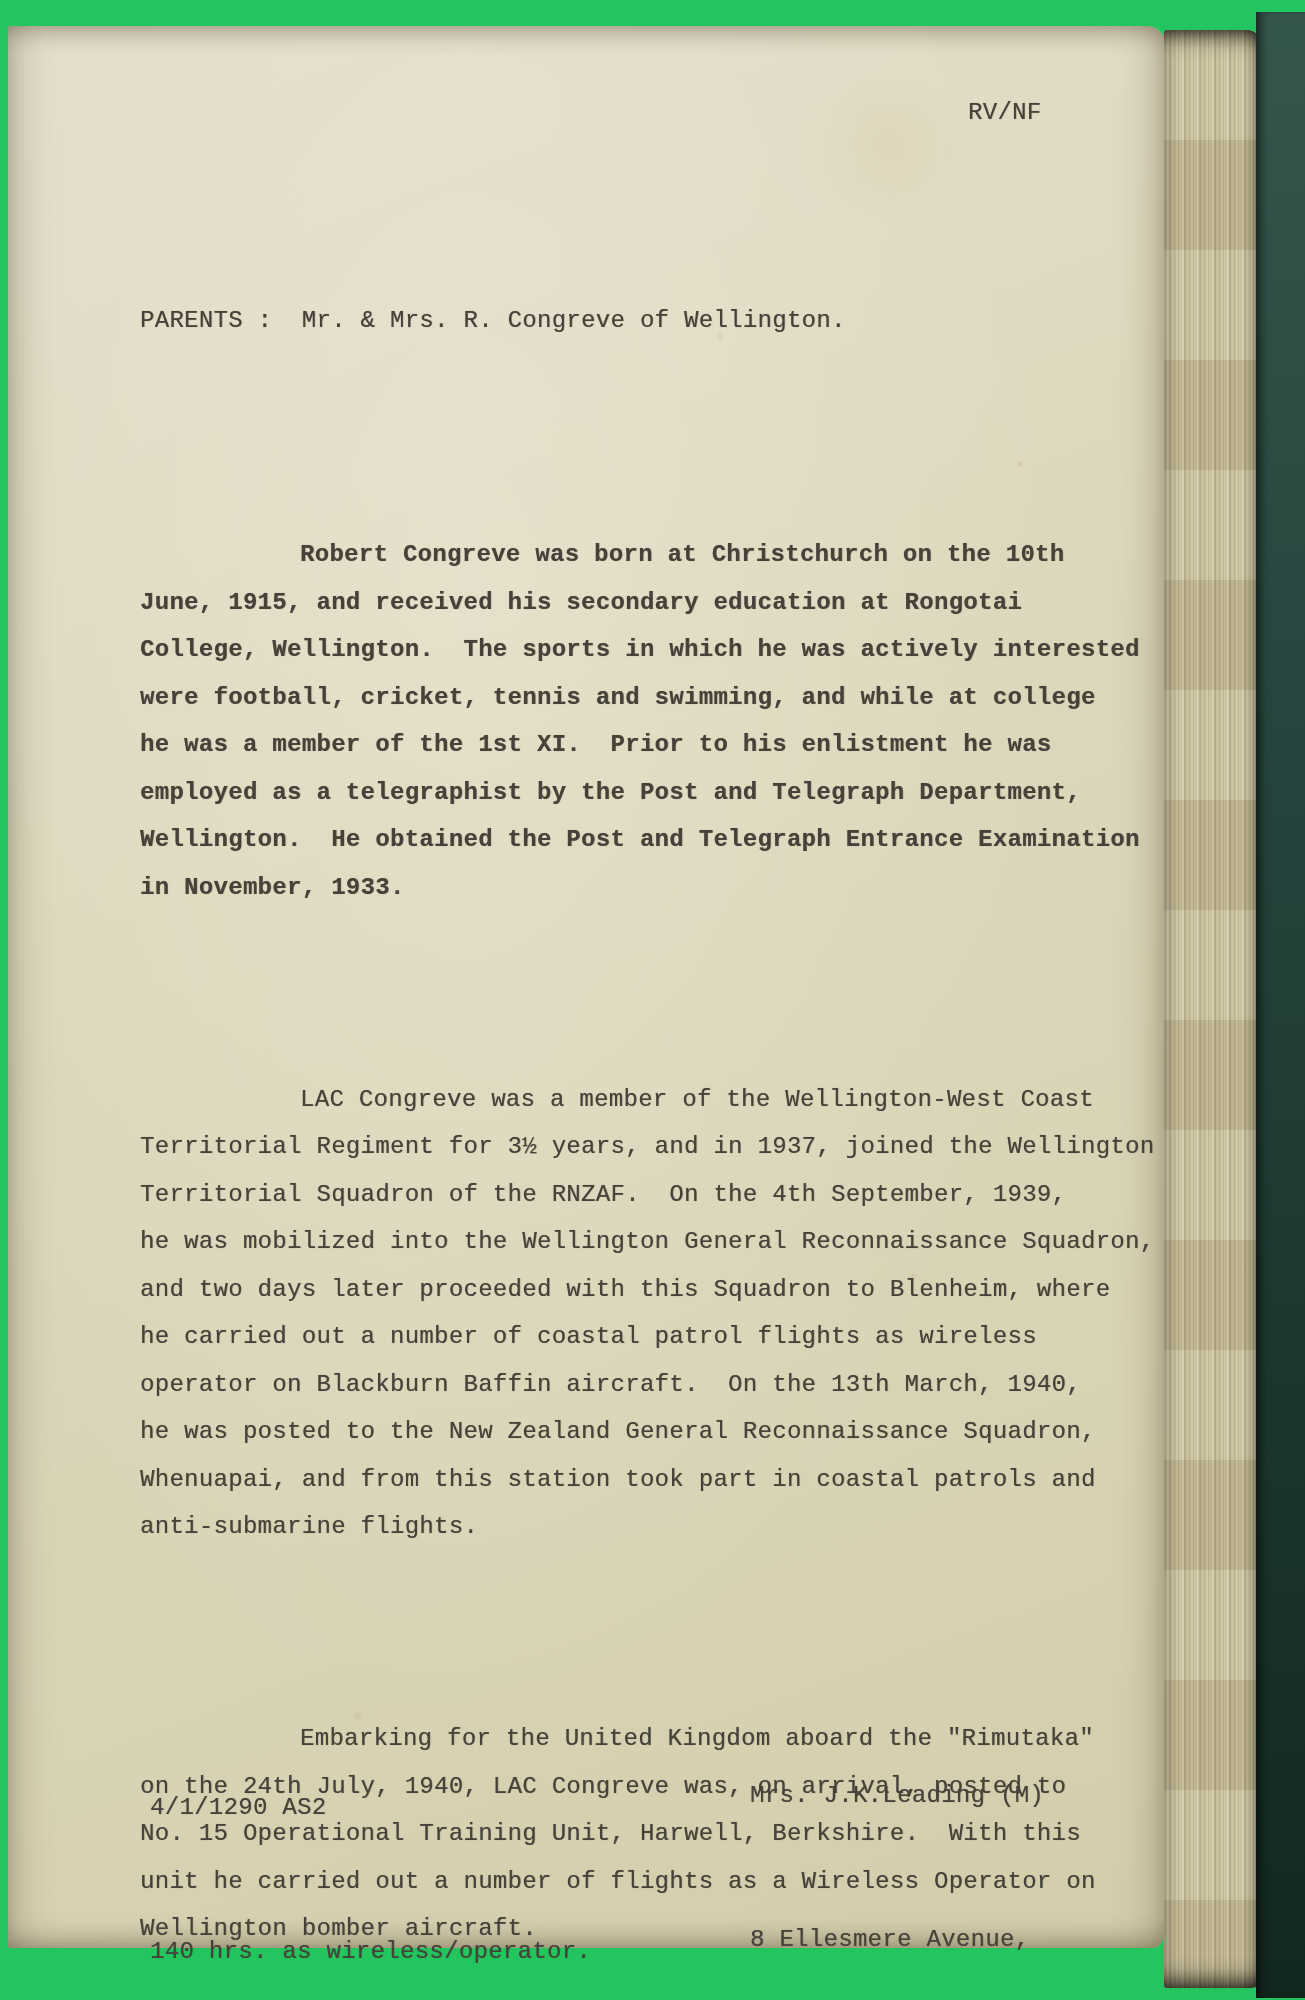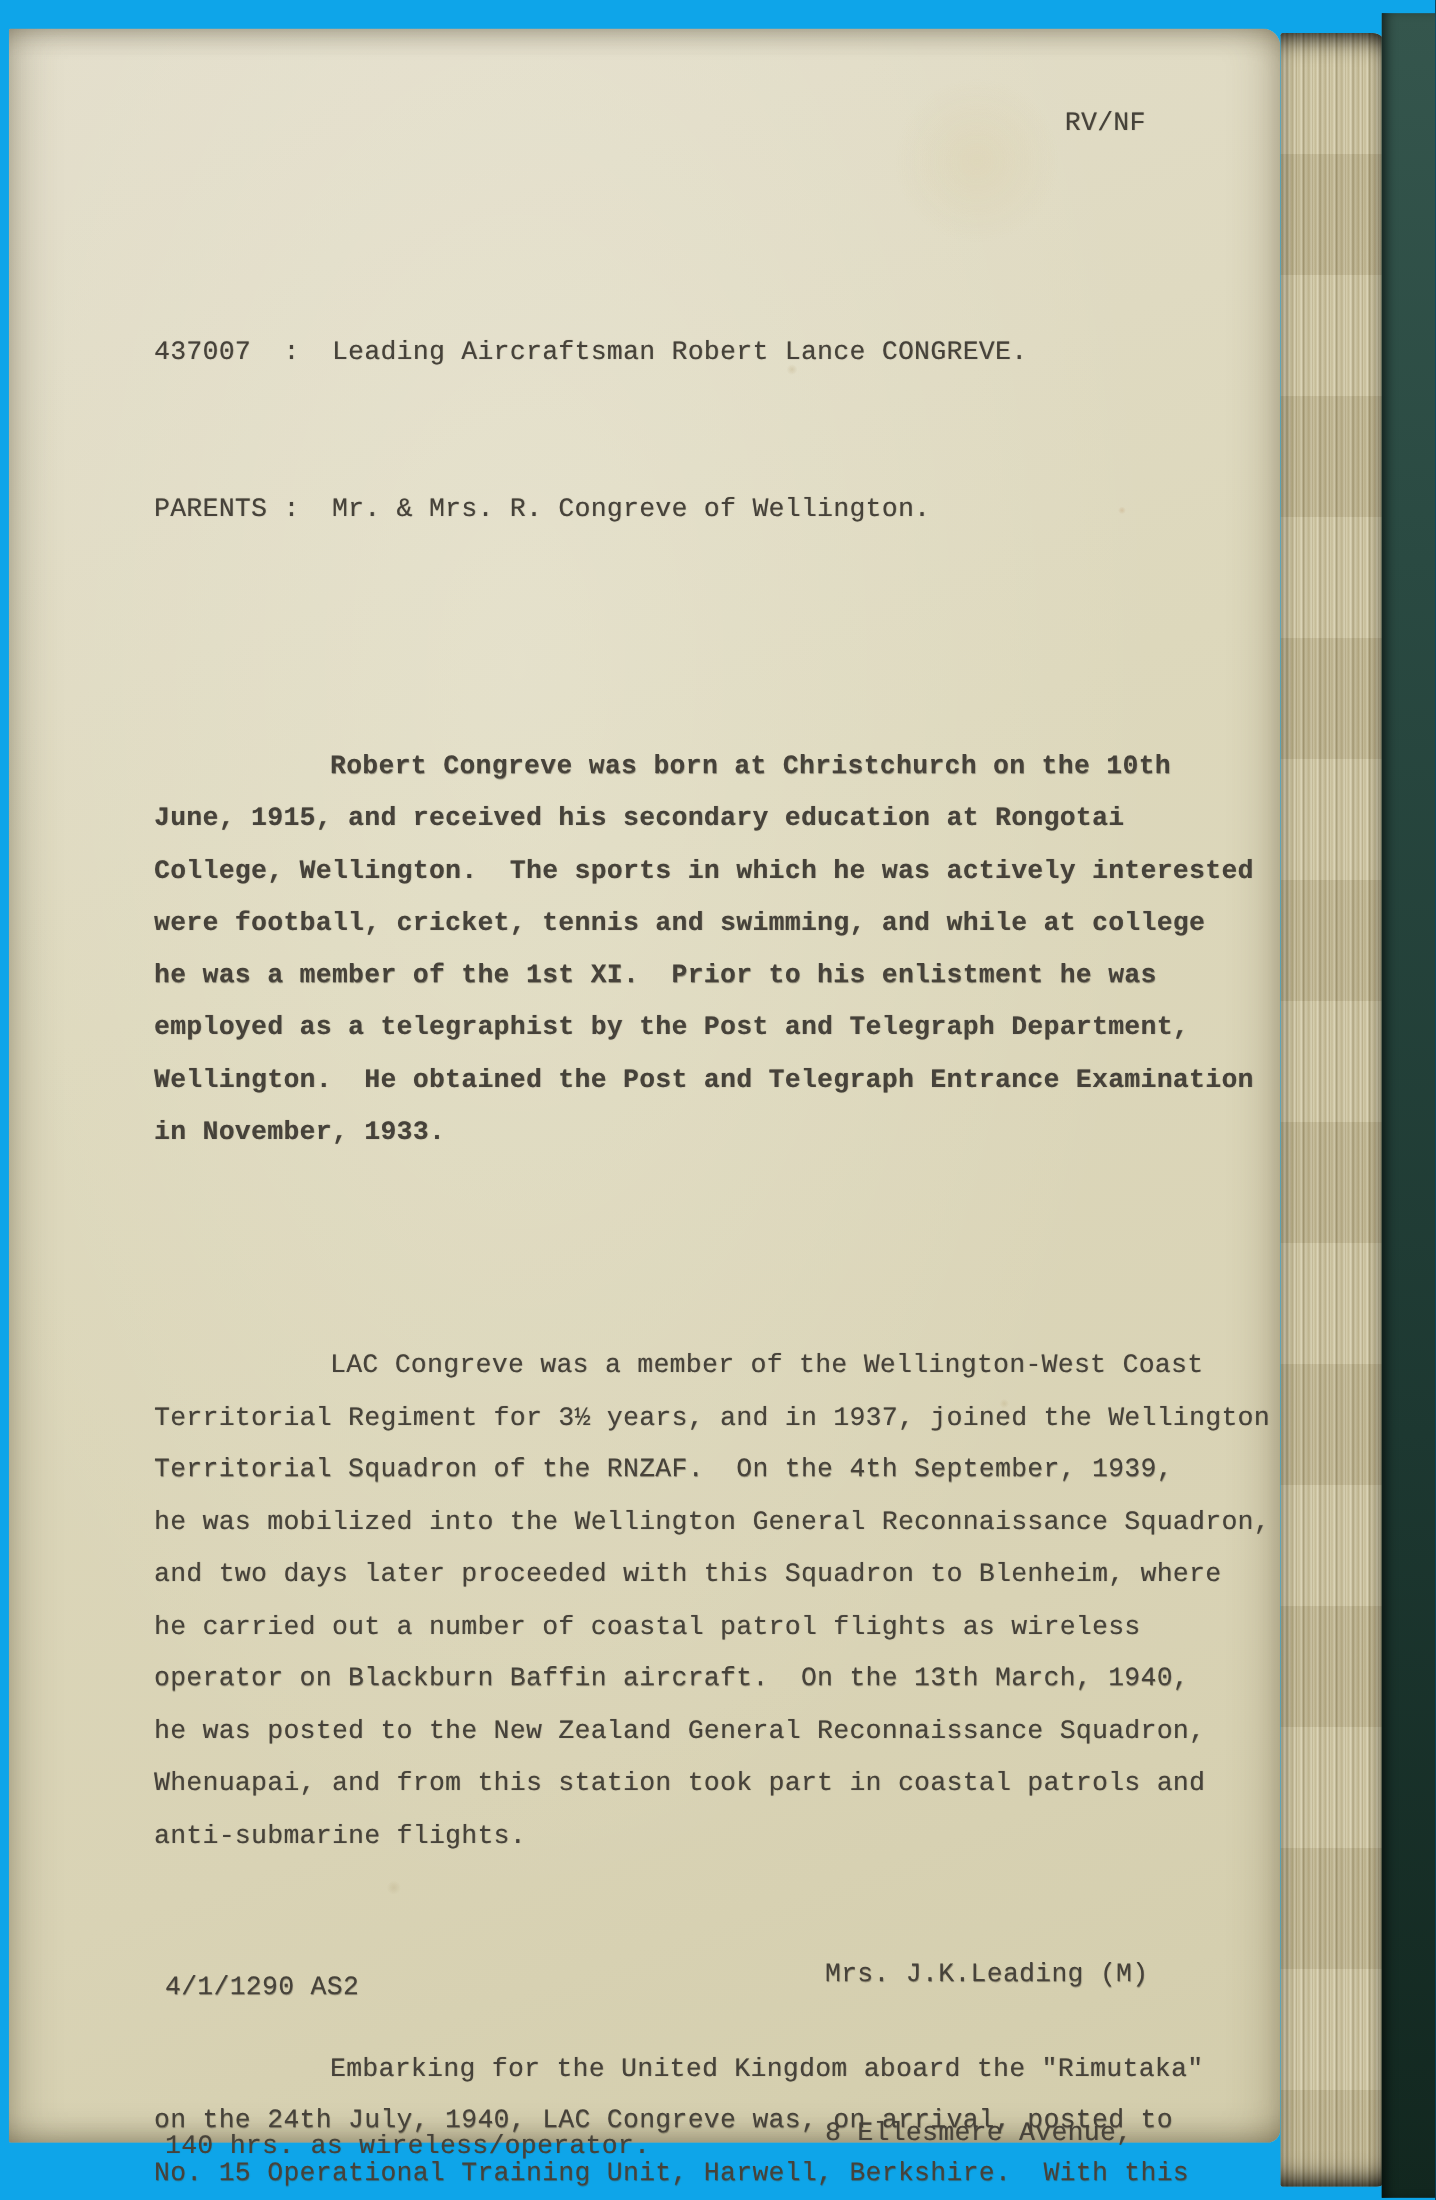--- a/index.html
+++ b/index.html
@@ -7,21 +7,21 @@
     padding: 0;
     background: #050505;
     width: 1305px;
     height: 2000px;
     overflow: hidden;
   }
   #scan-root {
     position: relative;
     width: 1305px;
     height: 2000px;
-    background: #0ea5e9;
+    background: #22c55e;
     font-family: "Liberation Mono", "DejaVu Sans Mono", monospace;
   }
   
   #paper {
     position: absolute;
     left: 8px;
     top: 26px;
     width: 1156px;
     height: 1922px;
     background:
@@ -128,21 +128,20 @@
 
   <div id="paper"></div>
 
   <div id="fore-edge"></div>
 
   <div id="book-cover"></div>
 
   <div id="reference-code" class="ink">RV/NF</div>
 
   <div id="typed-text" class="ink">
-    <div class="idline">437007  :  Leading Aircraftsman Robert Lance CONGREVE.</div>
     <div class="idline">PARENTS :  Mr. &amp; Mrs. R. Congreve of Wellington.</div>
 
     <p class="para first">Robert Congreve was born at Christchurch on the 10th
 June, 1915, and received his secondary education at Rongotai
 College, Wellington.  The sports in which he was actively interested
 were football, cricket, tennis and swimming, and while at college
 he was a member of the 1st XI.  Prior to his enlistment he was
 employed as a telegraphist by the Post and Telegraph Department,
 Wellington.  He obtained the Post and Telegraph Entrance Examination
 in November, 1933.</p>

